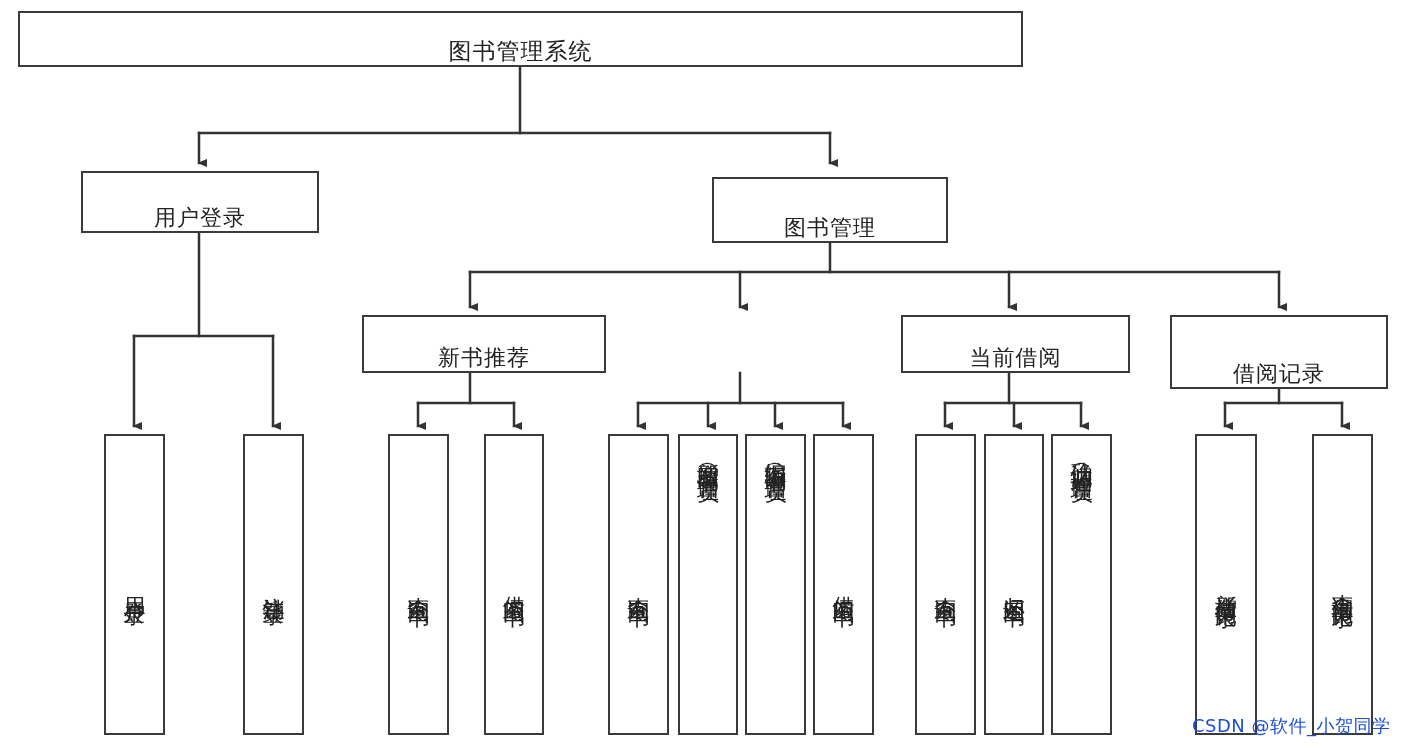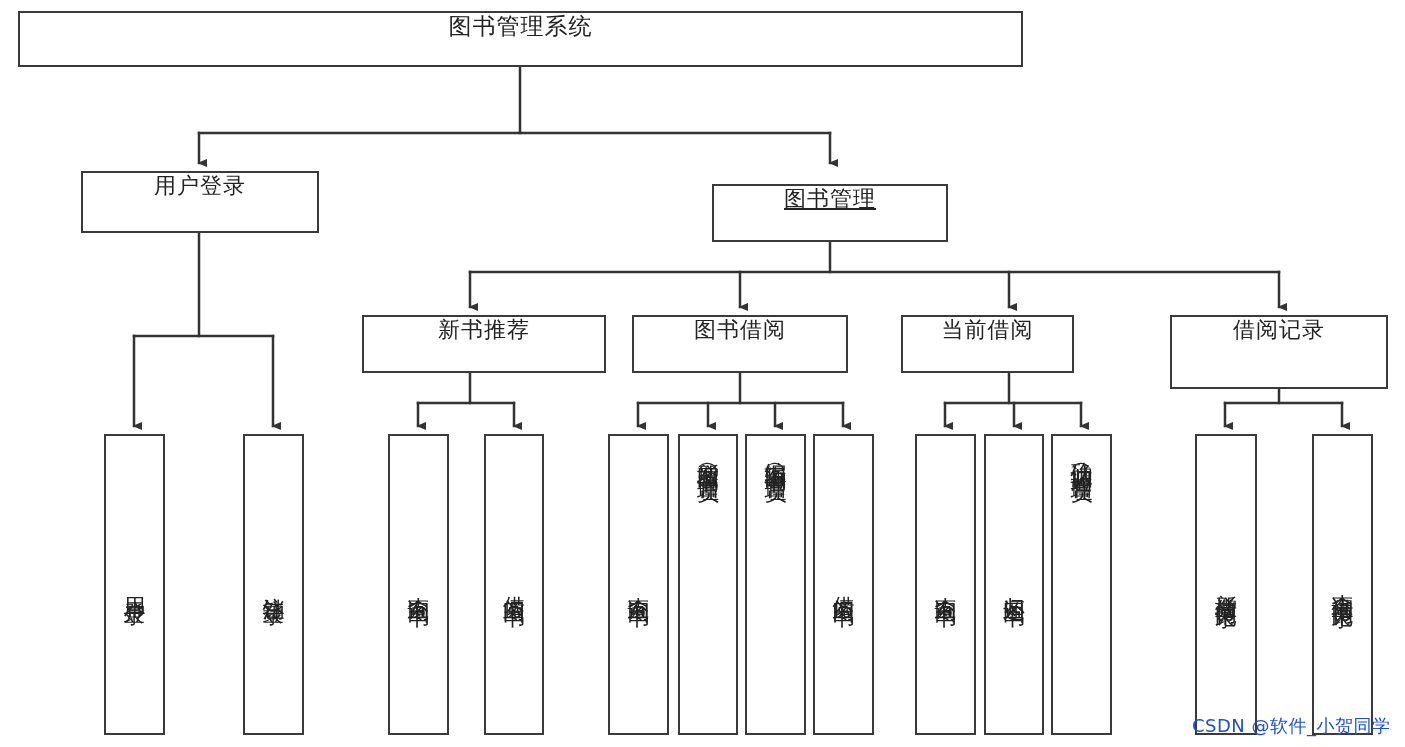--- a/index.html
+++ b/index.html
@@ -25,21 +25,21 @@
     width: 1405px;
     height: 747px;
     pointer-events: none;
   }
   .node {
     position: absolute;
     box-sizing: border-box;
     background: #ffffff;
     border: 2.5px solid #3a3a3a;
     display: flex;
-    align-items: flex-start;
+    align-items: flex-end;
     justify-content: center;
     color: #222222;
     z-index: 2;
   }
   .node-label {
     display: block;
     text-align: center;
     line-height: 1.18;
     white-space: pre;
   }
@@ -134,31 +134,28 @@
     </g>
   </svg>
 
   <div class="node h root" style="left:18px; top:11px; width:1005px; height:56px;">
     <span class="node-label">图书管理系统</span>
   </div>
 
   <div class="node h" style="left:81px; top:171px; width:238px; height:62px;">
     <span class="node-label">用户登录</span>
   </div>
-  <div class="node h" style="left:712px; top:184px; width:236px; height:58px;text-decoration:underline;">
+  <div class="node h" style="left:712px; top:177px; width:236px; height:66px;">
     <span class="node-label">图书管理</span>
   </div>
 
   <div class="node h" style="left:362px; top:315px; width:244px; height:58px;">
     <span class="node-label">新书推荐</span>
   </div>
-  <div class="node h" style="left:632px; top:315px; width:216px; height:58px;">
-    <span class="node-label">图书借阅</span>
-  </div>
-  <div class="node h" style="left:901px; top:315px; width:173px; height:58px;">
+  <div class="node h" style="left:901px; top:315px; width:229px; height:58px;">
     <span class="node-label">当前借阅</span>
   </div>
   <div class="node h" style="left:1170px; top:315px; width:218px; height:74px;">
     <span class="node-label">借阅记录</span>
   </div>
 
   <div class="node v pad-mid" style="left:104px; top:434px; width:61px; height:301px;">
     <span class="node-label">用户登录</span>
   </div>
   <div class="node v pad-mid" style="left:243px; top:434px; width:61px; height:301px;">

